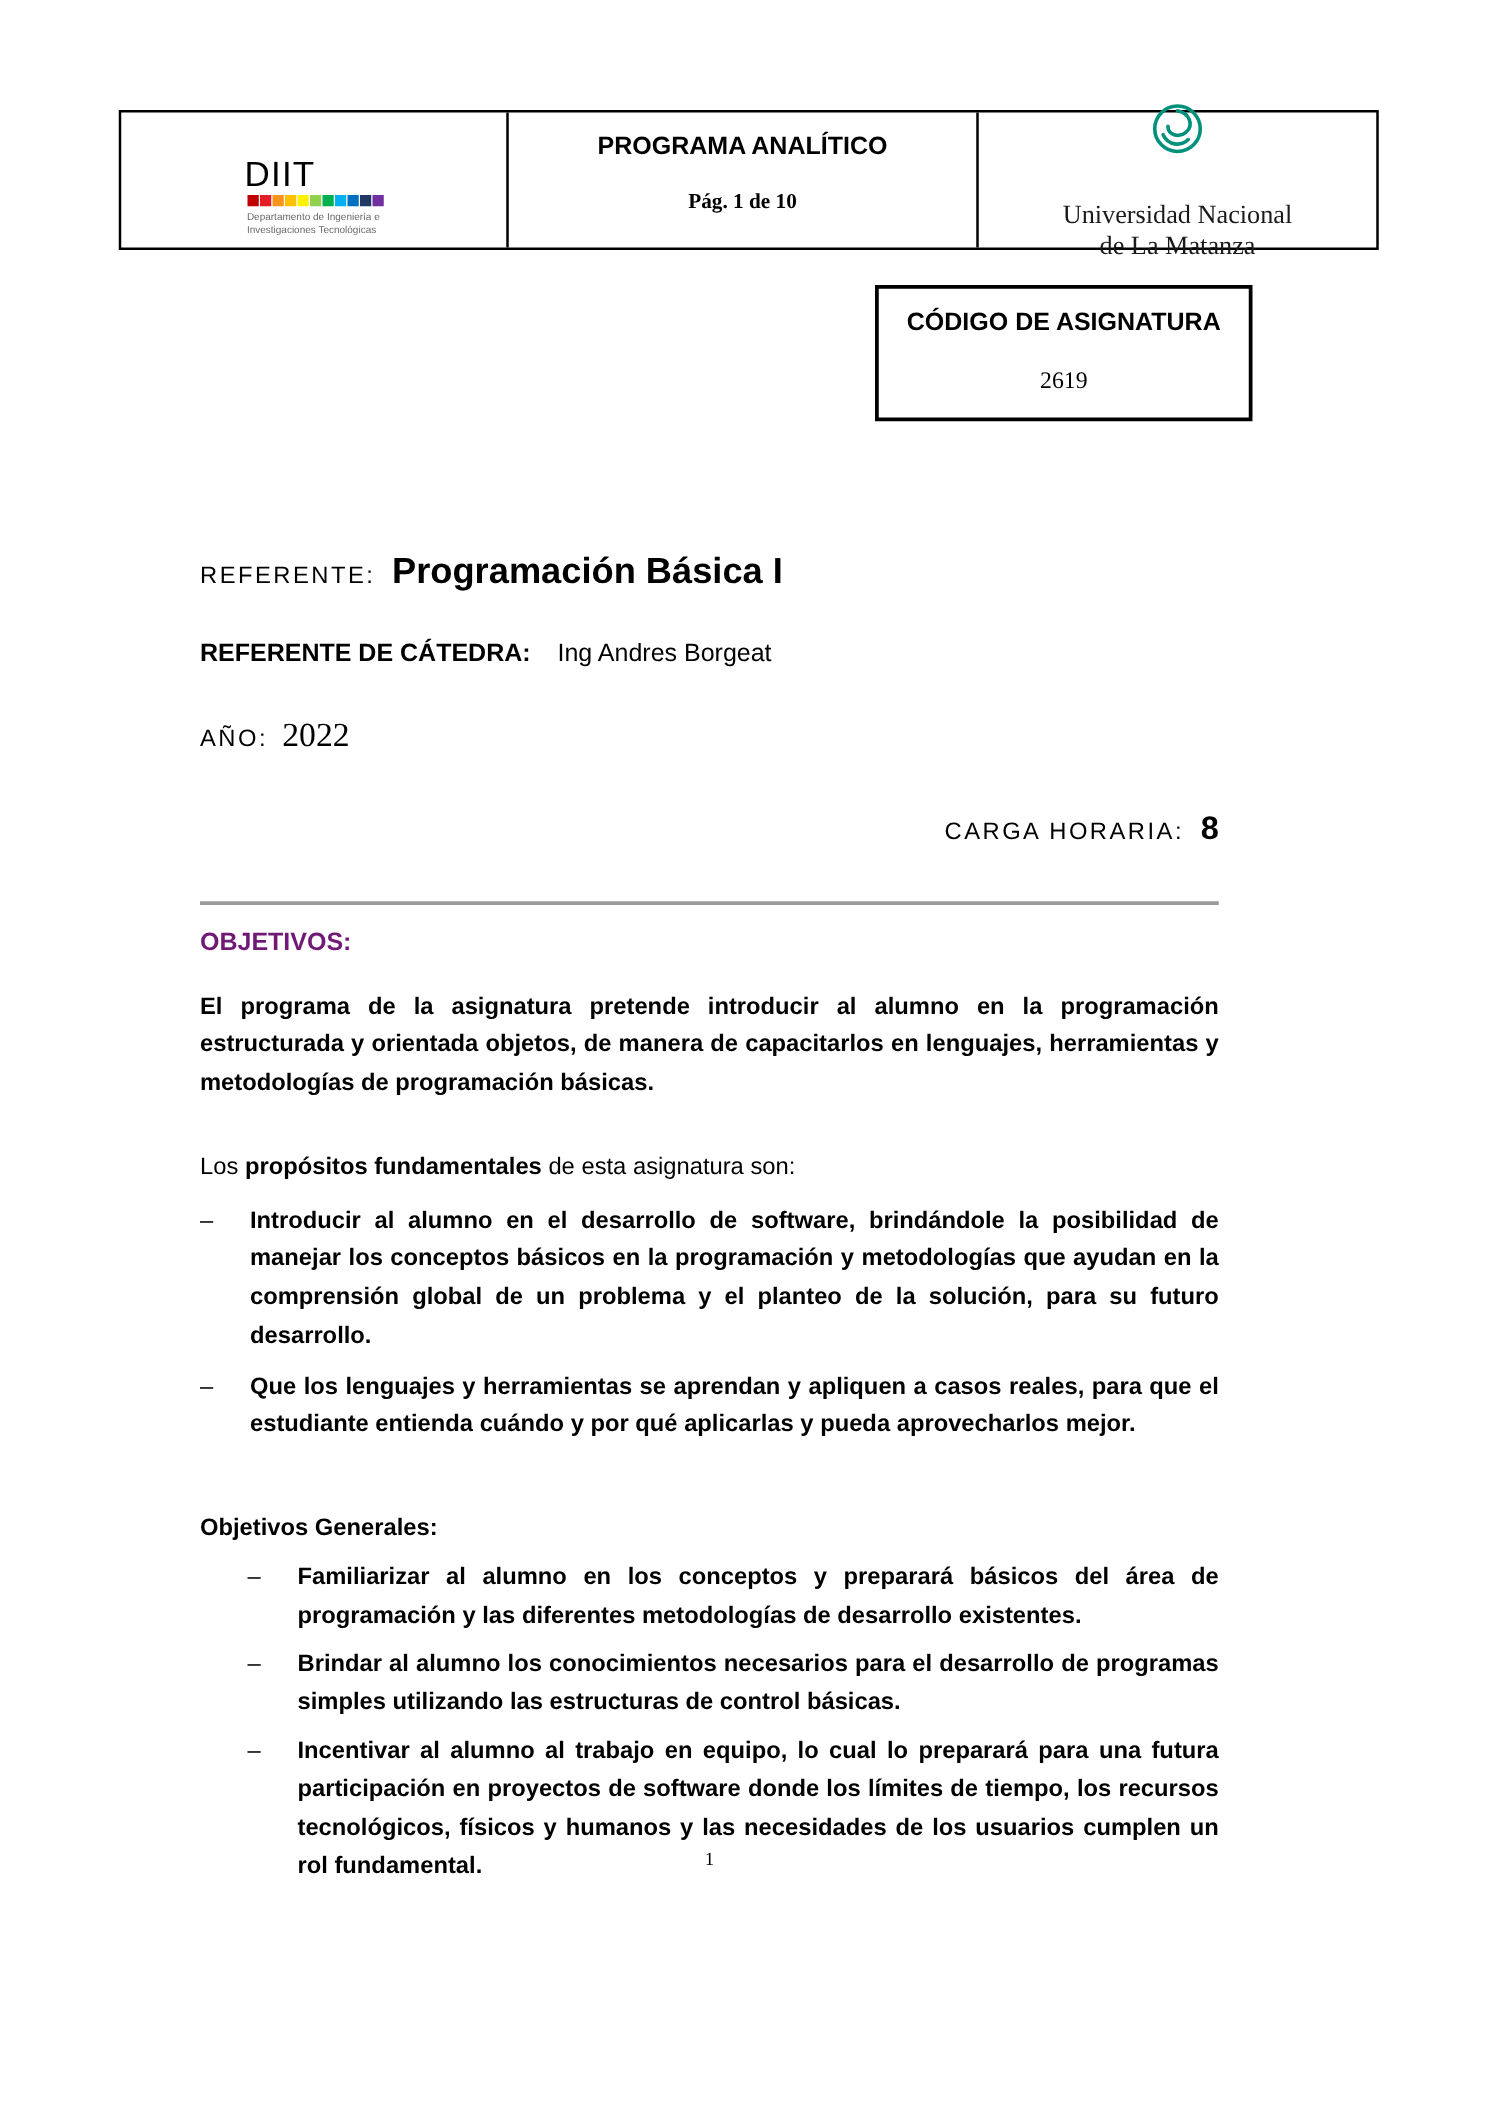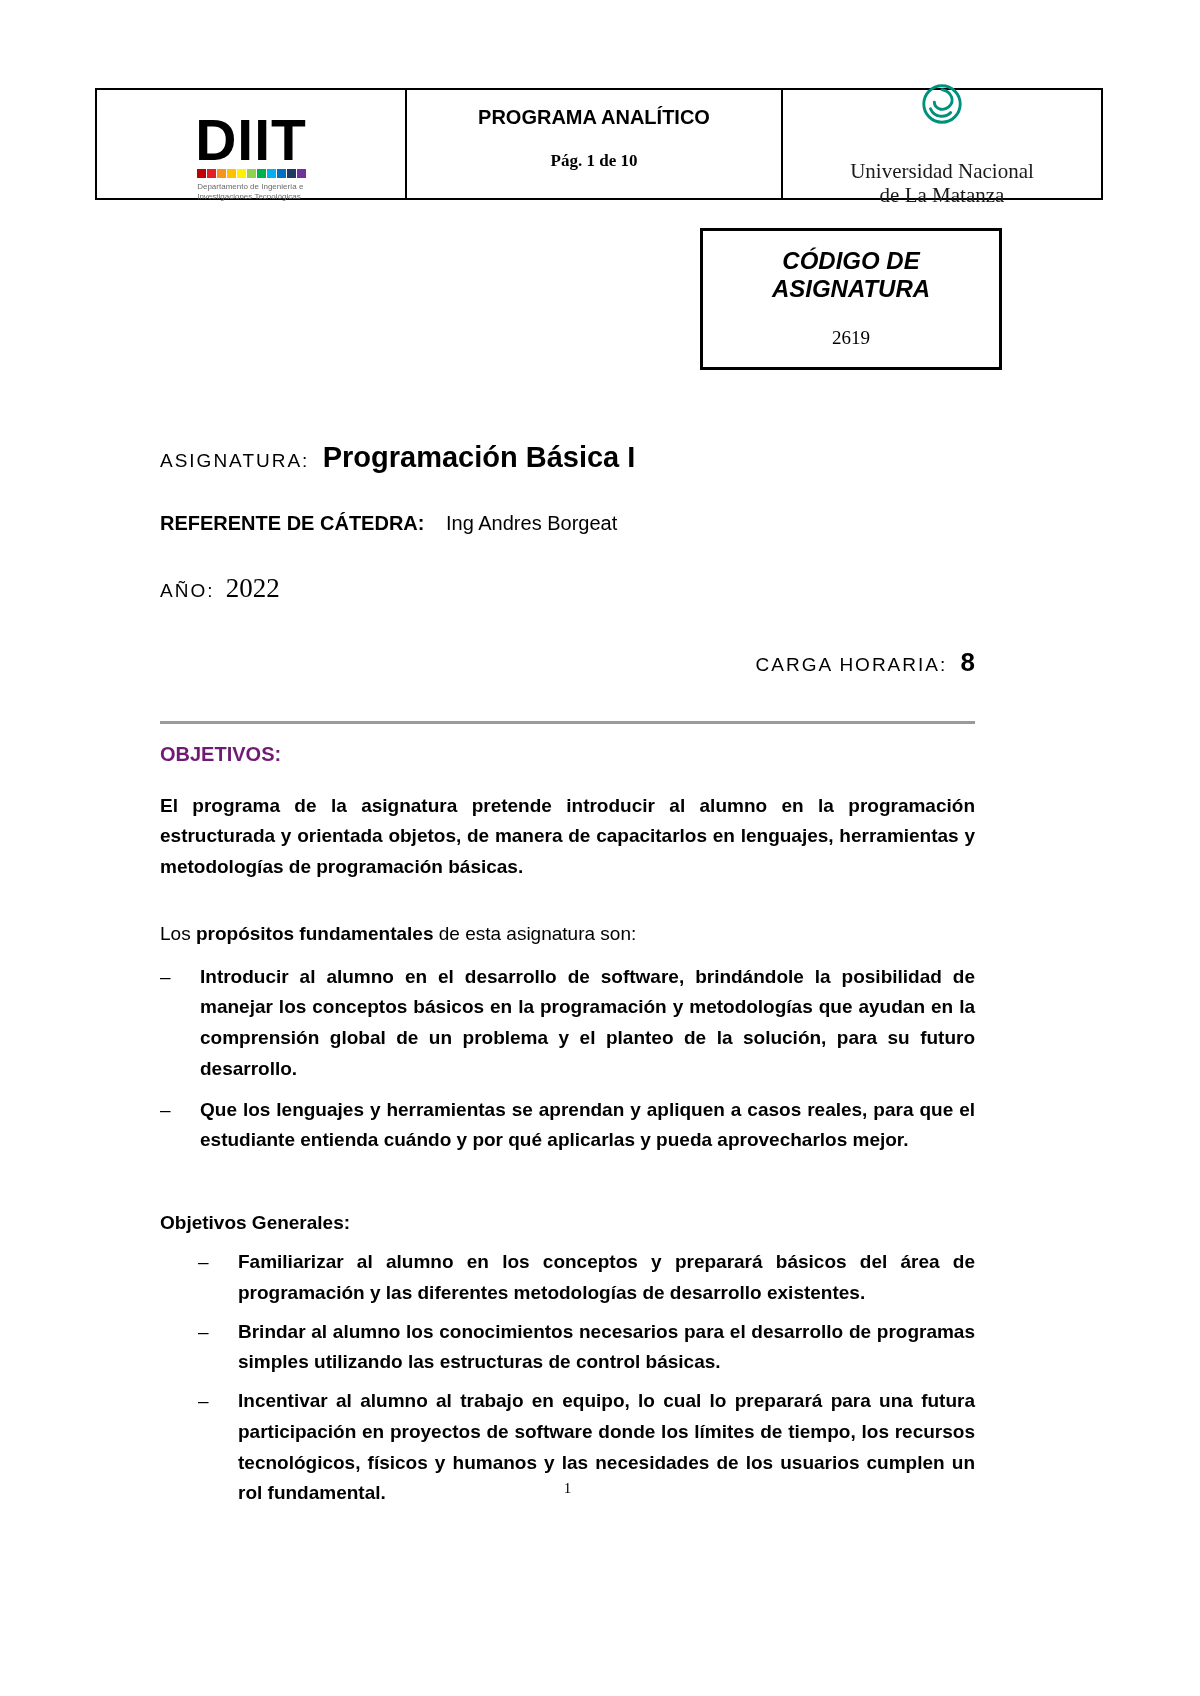--- a/index.html
+++ b/index.html
@@ -21,40 +21,40 @@
   .header-cell{
     display:flex;flex-direction:column;align-items:center;justify-content:center;
     box-sizing:border-box;border-right:2px solid #000;
   }
   .header-cell:last-child{border-right:none;gap:26px;}
   .cell-left{width:310px;}
   .cell-center{width:376px;justify-content:flex-start;padding-top:16px;}
   .cell-right{flex:1;}
 
   .diit-block{display:inline-block;text-align:left;}
-  .diit-text{font-size:57px;font-weight:700;letter-spacing:1px;line-height:0.92;margin-top:28px;}
+  .diit-text{font-size:28px;font-weight:400;letter-spacing:1px;line-height:0.92;margin-top:28px;}
   .diit-strip{display:flex;gap:1px;margin:3px 0 4px 2px;}
   .diit-sq{width:9px;height:9px;display:inline-block;}
   .diit-dept{font-size:8px;line-height:1.25;color:#6a6a6a;margin-left:2px;}
 
   .doc-title{font-size:20px;font-weight:700;}
   .doc-page{margin-top:22px;font-family:"Liberation Serif","DejaVu Serif",serif;
             font-weight:700;font-size:17px;}
 
   .unlam-icon{margin-bottom:2px;}
   .unlam-name{font-family:"Liberation Serif","DejaVu Serif",serif;
               font-size:21px;line-height:1.15;text-align:center;color:#1a1a1a;}
 
   
   .code-box{
     position:absolute;top:228px;left:700px;width:302px;
     border:3px solid #000;box-sizing:border-box;
     text-align:center;padding:16px 8px 18px;background:#fff;
   }
-  .code-label{font-size:24px;font-weight:700;font-style:italic;}
+  .code-label{font-size:20px;font-weight:700;}
   .code-value{margin-top:24px;font-family:"Liberation Serif","DejaVu Serif",serif;font-size:19px;}
 
   
   .main{
     position:absolute;top:428px;left:160px;width:815px;
     font-size:19px;line-height:1.62;
   }
   .label-caps{font-size:19px;letter-spacing:2px;font-weight:400;}
   .asignatura-line{margin:6px 0 26px;}
   .course-title{font-size:29px;font-weight:700;margin-left:8px;}
@@ -136,21 +136,21 @@
   </div>
 
   <div class="code-box">
     <div class="code-label">CÓDIGO DE ASIGNATURA</div>
     <div class="code-value">2619</div>
   </div>
 
   <div class="main">
 
     <div class="asignatura-line">
-      <span class="label-caps">ASIGNATURA:</span>
+      <span class="label-caps">REFERENTE:</span>
       <span class="course-title">Programación Básica I</span>
     </div>
 
     <div class="referente-line">
       <span class="referente-label">REFERENTE DE CÁTEDRA:</span>
       <span class="referente-value">Ing Andres Borgeat</span>
     </div>
 
     <div class="anio-line">
       <span class="label-caps">AÑO:</span>

